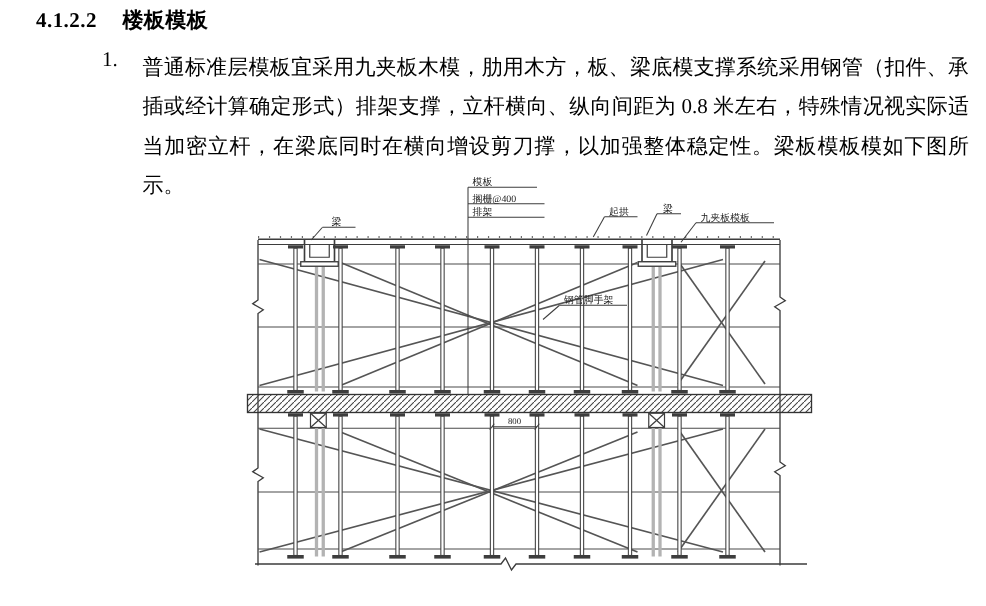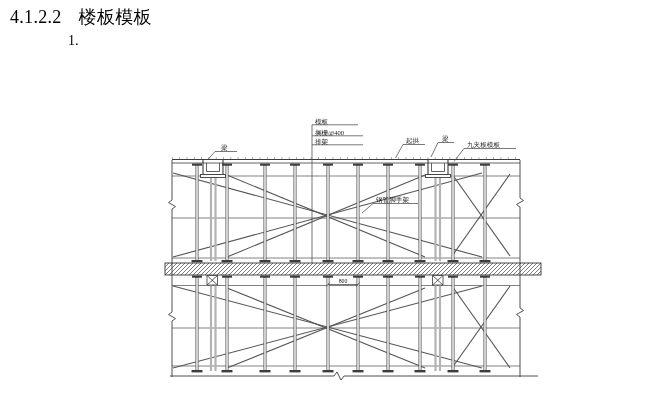--- a/index.html
+++ b/index.html
@@ -1,18 +1,18 @@
 <!DOCTYPE html>
 <html><head>
 <meta charset="utf-8">
 <style>
   html,body{margin:0;padding:0;background:#fff;width:657px;height:404px;overflow:hidden;}
   .page{position:relative;width:657px;height:404px;background:#ffffff;
         font-family:"Liberation Serif","DejaVu Serif",serif;color:#000;}
-  .heading{position:absolute;left:10px;top:5px;font-size:18px;font-weight:normal;
+  .heading{position:absolute;left:24px;top:5px;font-size:14px;font-weight:bold;
            letter-spacing:0.3px;white-space:nowrap;}
   .heading .num{font-family:"Liberation Serif",serif;}
   .heading .title{margin-left:17px;}
   .list-num{position:absolute;left:68px;top:33px;font-size:14px;}
   .para{position:absolute;left:95px;top:33px;width:551px;font-size:14px;
         line-height:26.4px;text-align:justify;text-justify:inter-character;}
   .diagram{position:absolute;left:160px;top:116px;width:385px;height:276px;}
   svg{display:block;}
   svg text{font-family:"Liberation Serif","DejaVu Serif",serif;fill:#1c1c1c;}
   .lbl{font-size:6.6px;}
@@ -21,20 +21,21 @@
 </head>
 <body>
 
 <div class="page">
 
   <div class="heading">
     <span class="num">4.1.2.2</span><span class="title">楼板模板</span>
   </div>
 
   <div class="list-num">1.</div>
+  <div class="para">普通标准层模板宜采用九夹板木模，肋用木方，板、梁底模支撑系统采用钢管（扣件、承插或经计算确定形式）排架支撑，立杆横向、纵向间距为 0.8 米左右，特殊情况视实际适当加密立杆，在梁底同时在横向增设剪刀撑，以加强整体稳定性。梁板模板模如下图所示。</div>
 
   <div class="diagram">
     <svg width="385" height="276" viewBox="0 0 385 276">
       <defs>
         <pattern id="hatch" width="4" height="4" patternUnits="userSpaceOnUse">
           <path d="M-1,5 L5,-1" stroke="#444" stroke-width="0.7"></path>
         </pattern>
       </defs>
 
       <g stroke="#3d3d3d" stroke-width="0.9" fill="none">

